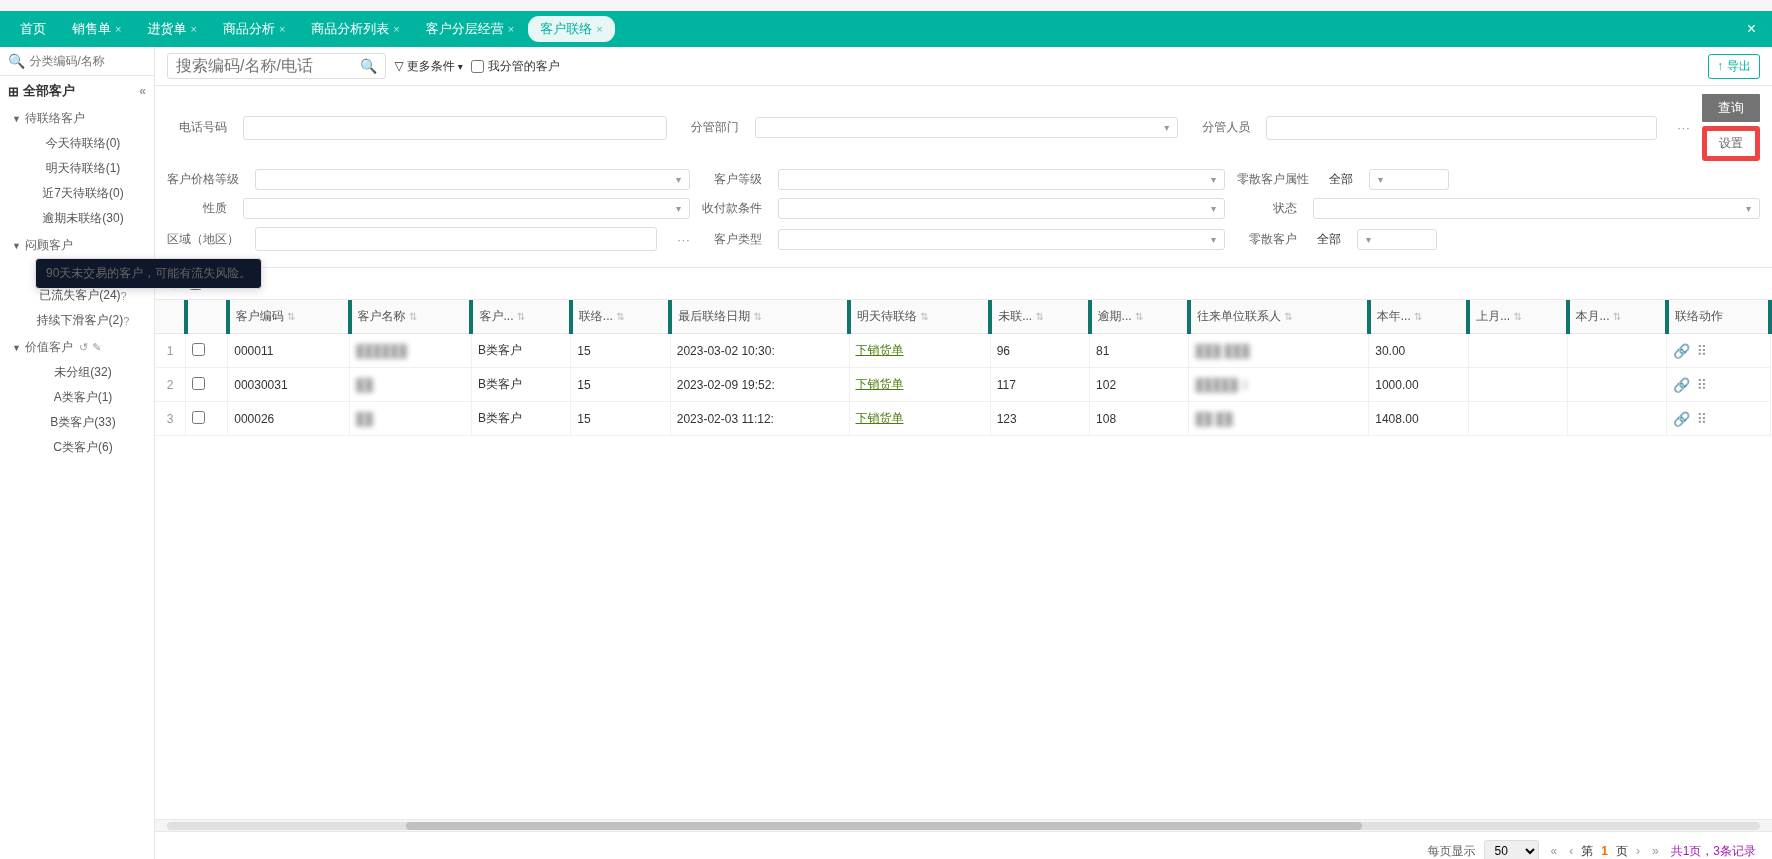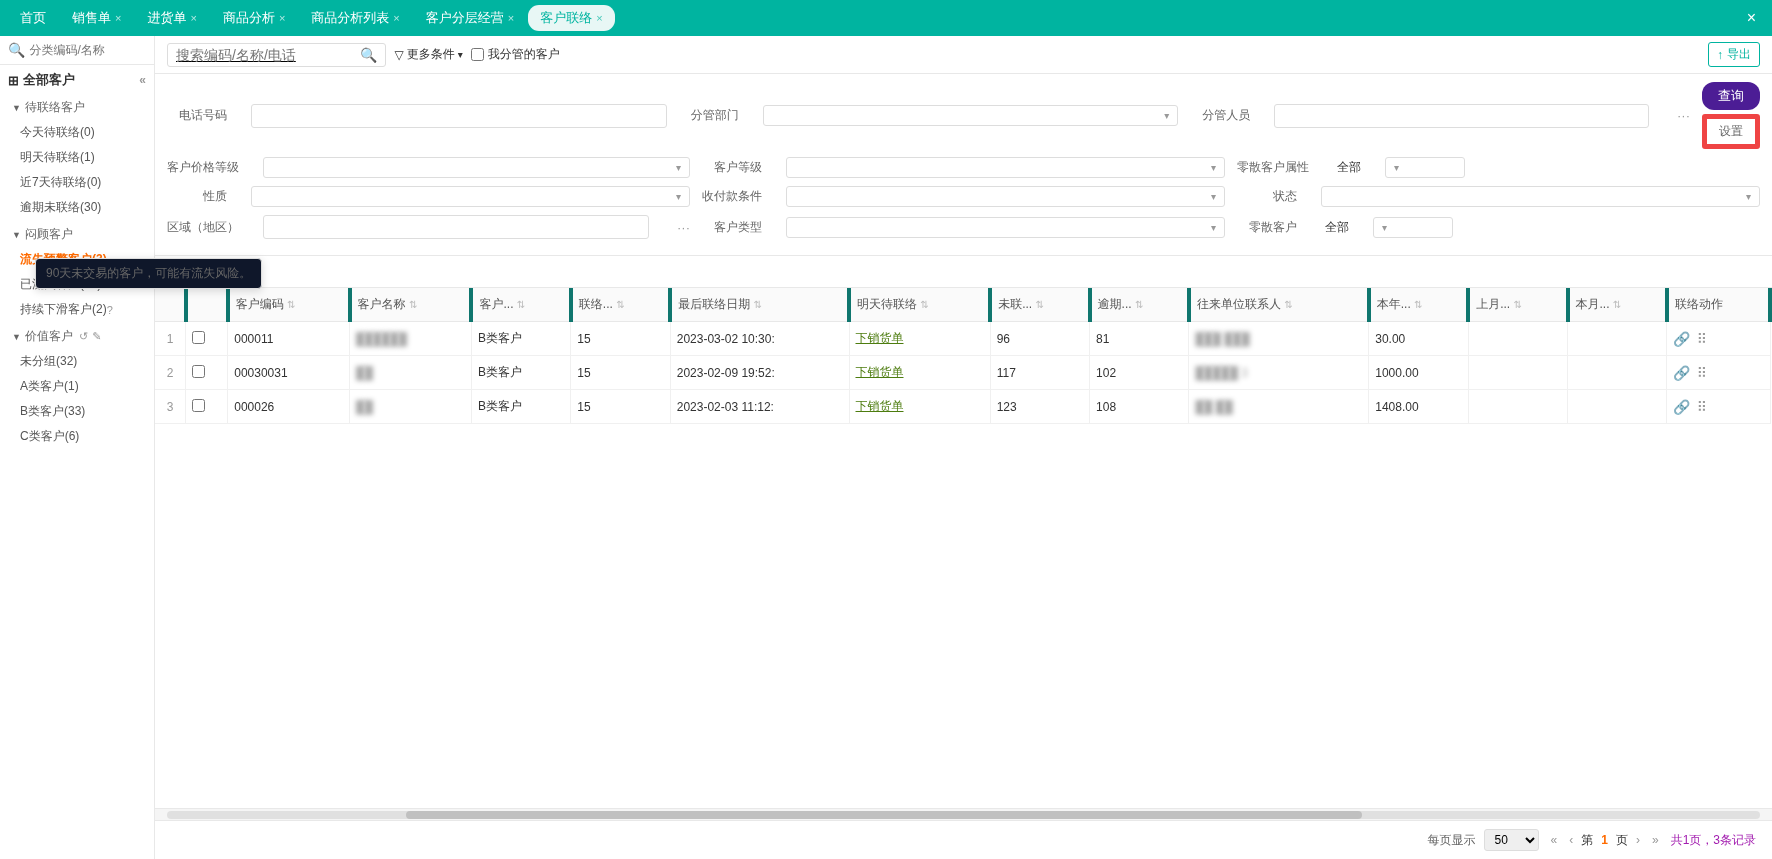--- a/index.html
+++ b/index.html
@@ -1,21 +1,21 @@
 <!DOCTYPE html>
 <html><head>
   <meta charset="utf-8">
   <style>
     * { box-sizing: border-box; margin: 0; padding: 0; }
     body { font-family: 'Microsoft YaHei', Arial, sans-serif; font-size: 13px; background: #f5f5f5; color: #333; overflow: hidden; }
 
     
     .top-nav {
       display: flex; align-items: center; background: #00b4a0; height: 36px; padding: 0 8px;
-      color: white; gap: 2px;
+      color: white; gap: 2px; margin-top: 11px;
     }
     .nav-tab {
       display: flex; align-items: center; padding: 4px 12px; cursor: pointer; font-size: 13px;
       color: white; border-radius: 3px 3px 0 0; gap: 4px; white-space: nowrap;
     }
     .nav-tab.active { background: #e8f7f5; color: #00b4a0; border-radius: 11px; }
     .nav-tab .close-x { font-size: 11px; opacity: 0.7; }
     .nav-home { padding: 4px 12px; color: white; cursor: pointer; }
     .nav-spacer { flex: 1; }
     .nav-close-btn { color: white; cursor: pointer; font-size: 16px; padding: 0 8px; }
@@ -44,21 +44,21 @@
     .sidebar-collapse { color: #999; font-size: 12px; }
 
     .sidebar-group { margin-bottom: 2px; }
     .sidebar-group-title {
       display: flex; align-items: center; padding: 4px 8px 4px 12px; color: #666;
       font-size: 12px; cursor: pointer; gap: 4px;
     }
     .sidebar-group-title .triangle { font-size: 9px; }
     .sidebar-item {
       padding: 4px 8px 4px 20px; cursor: pointer; font-size: 12px; color: #555;
-      display: flex; align-items: center; justify-content: flex-start;
+      display: flex; align-items: center; justify-content: center;
     }
     .sidebar-item.active { color: #ff6b00; font-weight: bold; }
 
     .tooltip-box {
       position: absolute; left: 35px; top: 258px; background: #0f172a; border: 1px solid #ddd;
       border-radius: 4px; padding: 6px 10px; font-size: 12px; color: #666; z-index: 100;
       box-shadow: 0 2px 8px rgba(0,0,0,0.15); white-space: nowrap;
     }
 
     
@@ -66,56 +66,56 @@
 
     
     .filter-bar {
       display: flex; align-items: center; padding: 6px 12px; background: white;
       border-bottom: 1px solid #e8e8e8; gap: 8px;
     }
     .search-input-wrap {
       display: flex; align-items: center; border: 1px solid #ddd; border-radius: 3px;
       padding: 3px 8px; gap: 4px; background: white;
     }
-    .search-input-wrap input { border: none; outline: none; width: 180px; font-size: 14px; text-decoration: underline; }
+    .search-input-wrap input { border: none; outline: none; width: 180px; font-size: 16px; }
     .search-icon-btn { color: #ff6b00; cursor: pointer; font-size: 14px; }
     .more-filter-btn {
       display: flex; align-items: center; gap: 3px; color: #333; cursor: pointer; font-size: 12px;
     }
     .my-customer-check { display: flex; align-items: center; gap: 4px; font-size: 12px; cursor: pointer; }
     .filter-spacer { flex: 1; }
     .export-btn {
       display: flex; align-items: center; gap: 4px; color: #00b4a0; cursor: pointer;
       font-size: 12px; border: 1px solid #00b4a0; border-radius: 3px; padding: 3px 8px;
     }
 
     
     .advanced-filter {
       background: white; border-bottom: 1px solid #e8e8e8; padding: 8px 12px;
     }
     .filter-row { display: flex; align-items: center; margin-bottom: 8px; gap: 12px; }
     .filter-field {
-      display: flex; align-items: center; flex: 1; gap: 24px;
+      display: flex; align-items: center; flex: 1; gap: 16px;
     }
     .filter-label { color: #666; font-size: 12px; white-space: nowrap; min-width: 60px; text-align: right; }
     .filter-input {
       flex: 1; border: 1px solid #ddd; border-radius: 3px; padding: 4px 8px;
       font-size: 12px; outline: none;
     }
     .filter-select {
       flex: 1; border: 1px solid #ddd; border-radius: 3px; padding: 4px 8px;
       font-size: 12px; display: flex; align-items: center; justify-content: space-between;
       cursor: pointer; background: white;
     }
     .filter-select .chevron { color: #999; font-size: 10px; }
     .filter-select-text { color: #ccc; font-size: 12px; flex: 1; }
     .filter-dots { color: #999; cursor: pointer; margin-left: 4px; }
     .filter-inline-label { color: #333; font-size: 12px; margin-left: 4px; }
     .query-btn {
-      background: #4c1d95; color: white; border: none; border-radius: 12px;
+      background: #737373; color: white; border: none; border-radius: 1px;
       padding: 5px 16px; cursor: pointer; font-size: 13px;
     }
     .settings-btn {
       background: white; color: #666; border: 5px solid #ef4444; border-radius: 3px;
       padding: 4px 12px; cursor: pointer; font-size: 12px;
     }
 
     
     .table-area { flex: 1; overflow-y: auto; background: white; }
     .data-table { width: 100%; border-collapse: collapse; font-size: 12px; }

